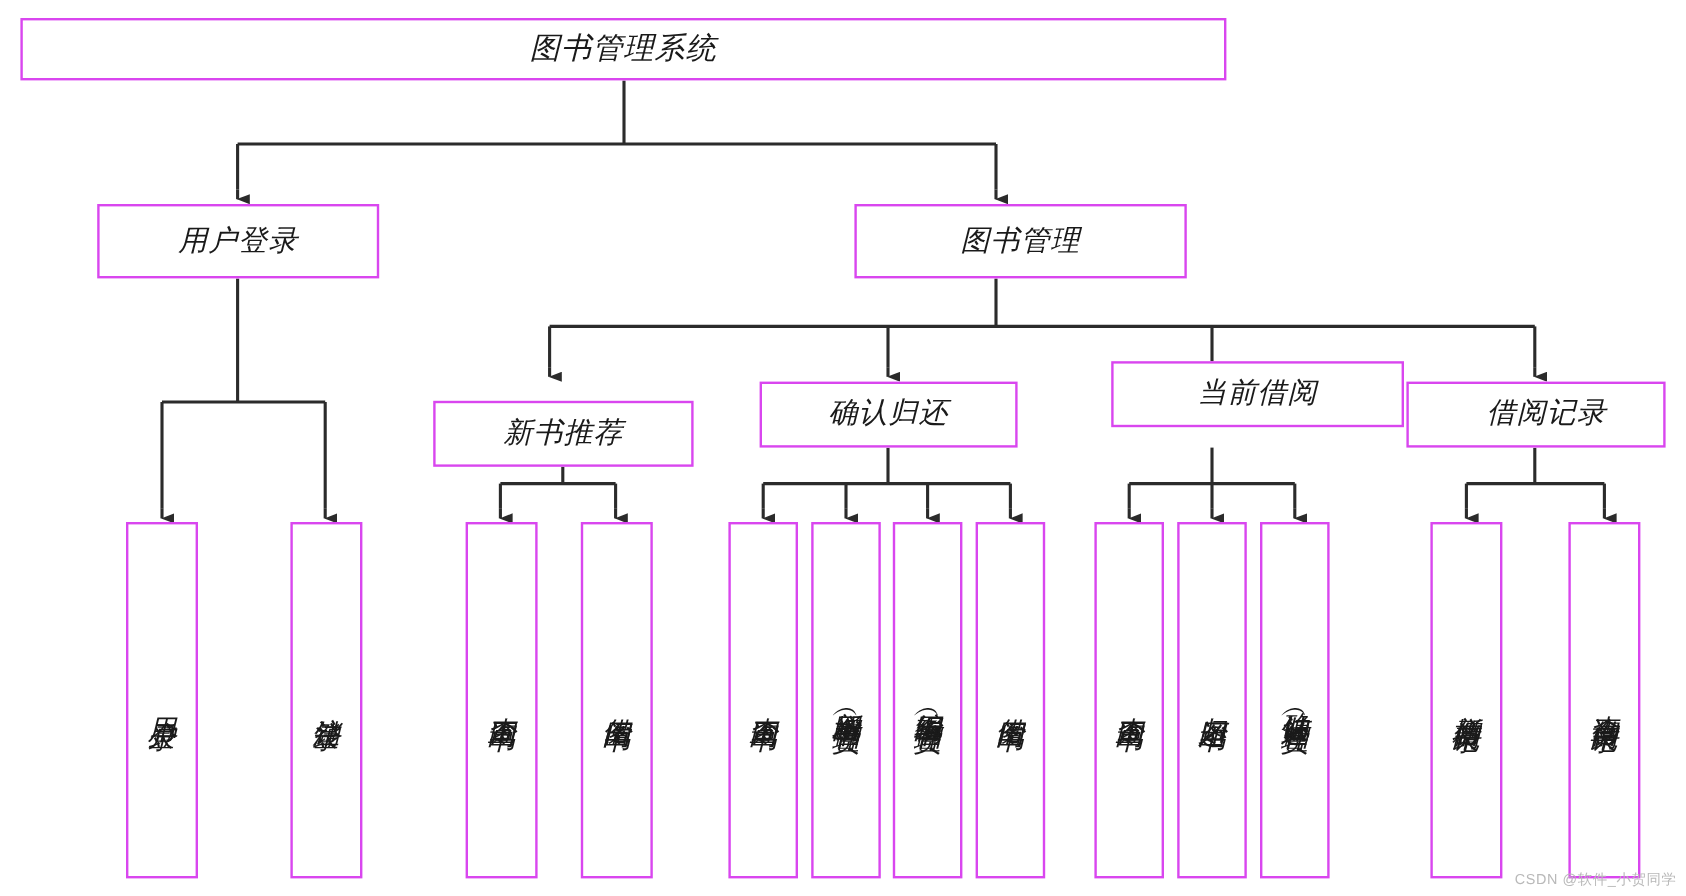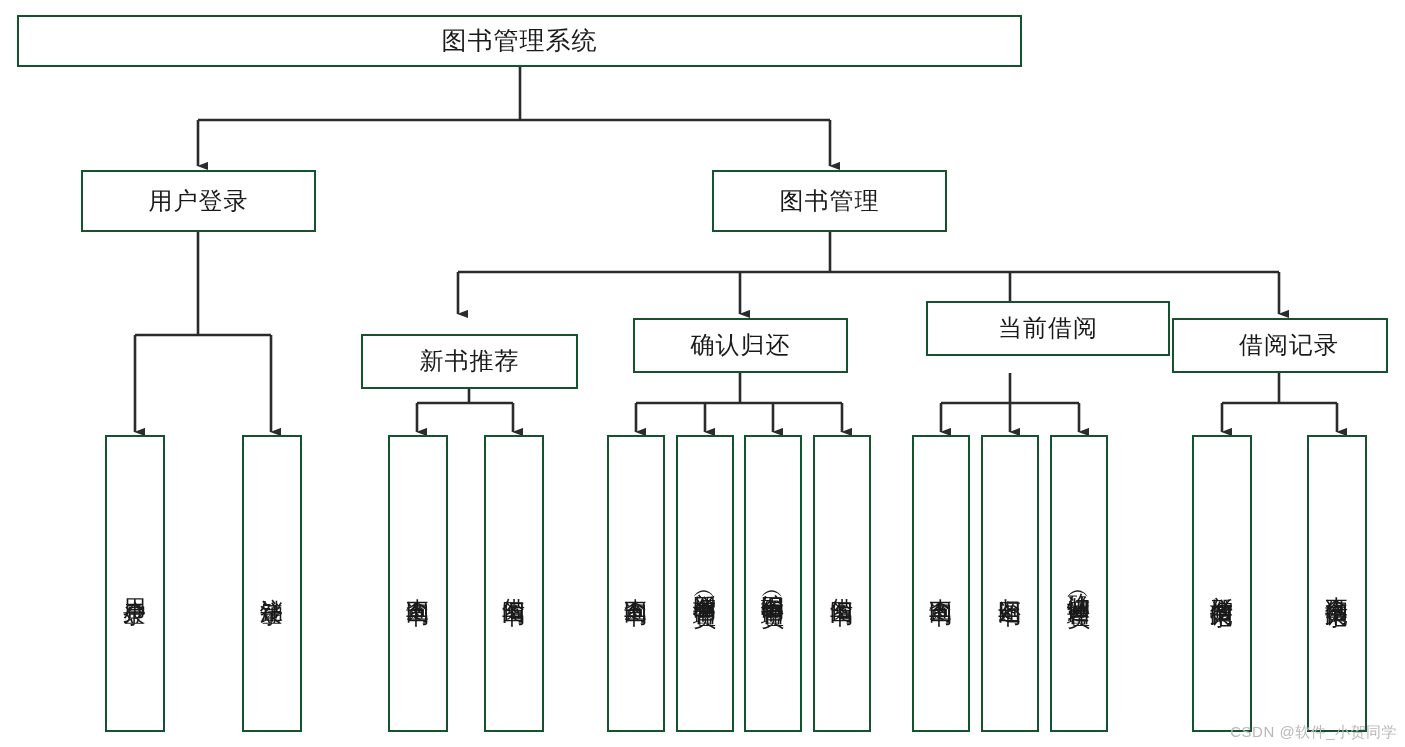--- a/index.html
+++ b/index.html
@@ -23,25 +23,26 @@
     position: absolute;
     left: 0;
     top: 0;
     width: 1405px;
     height: 747px;
   }
   .node-box {
     position: absolute;
     box-sizing: border-box;
     background: #ffffff;
-    border: 2px solid #14532d;
+    border: 2px solid #d946ef;
     display: flex;
     align-items: center;
     justify-content: center;
     overflow: hidden;
+    font-style: italic;
   }
   .node-label {
     color: #1a1a1a;
     text-align: center;
     line-height: 1.18;
     white-space: nowrap;
     letter-spacing: 1px;
   }
   .label-h {
     font-size: 24px;
@@ -53,21 +54,21 @@
     letter-spacing: 2px;
     line-height: 1.05;
   }
   .root-label {
     font-size: 25px;
   }
   .watermark {
     position: absolute;
     right: 8px;
     bottom: 5px;
-    font-size: 15px;
+    font-size: 12px;
     color: #b9b9b9;
     white-space: nowrap;
     letter-spacing: 0.5px;
     pointer-events: none;
   }
 </style>
 </head>
 <body>
 
 <div id="diagram-root">
@@ -143,21 +144,21 @@
   </svg>
 
   <div class="node-box" style="left:17px; top:15px; width:1005px; height:52px;">
     <span class="node-label root-label">图书管理系统</span>
   </div>
 
   <div class="node-box" style="left:81px; top:170px; width:235px; height:62px;">
     <span class="node-label label-h">用户登录</span>
   </div>
 
-  <div class="node-box" style="left:712px; top:170px; width:235px; height:62px;">
+  <div class="node-box" style="left:712px; top:170px; width:277px; height:62px;">
     <span class="node-label label-h">图书管理</span>
   </div>
 
   <div class="node-box" style="left:361px; top:318px; width:217px; height:55px;margin-top:16px;">
     <span class="node-label label-h">新书推荐</span>
   </div>
 
   <div class="node-box" style="left:633px; top:318px; width:215px; height:55px;">
     <span class="node-label label-h">确认归还</span>
   </div>

